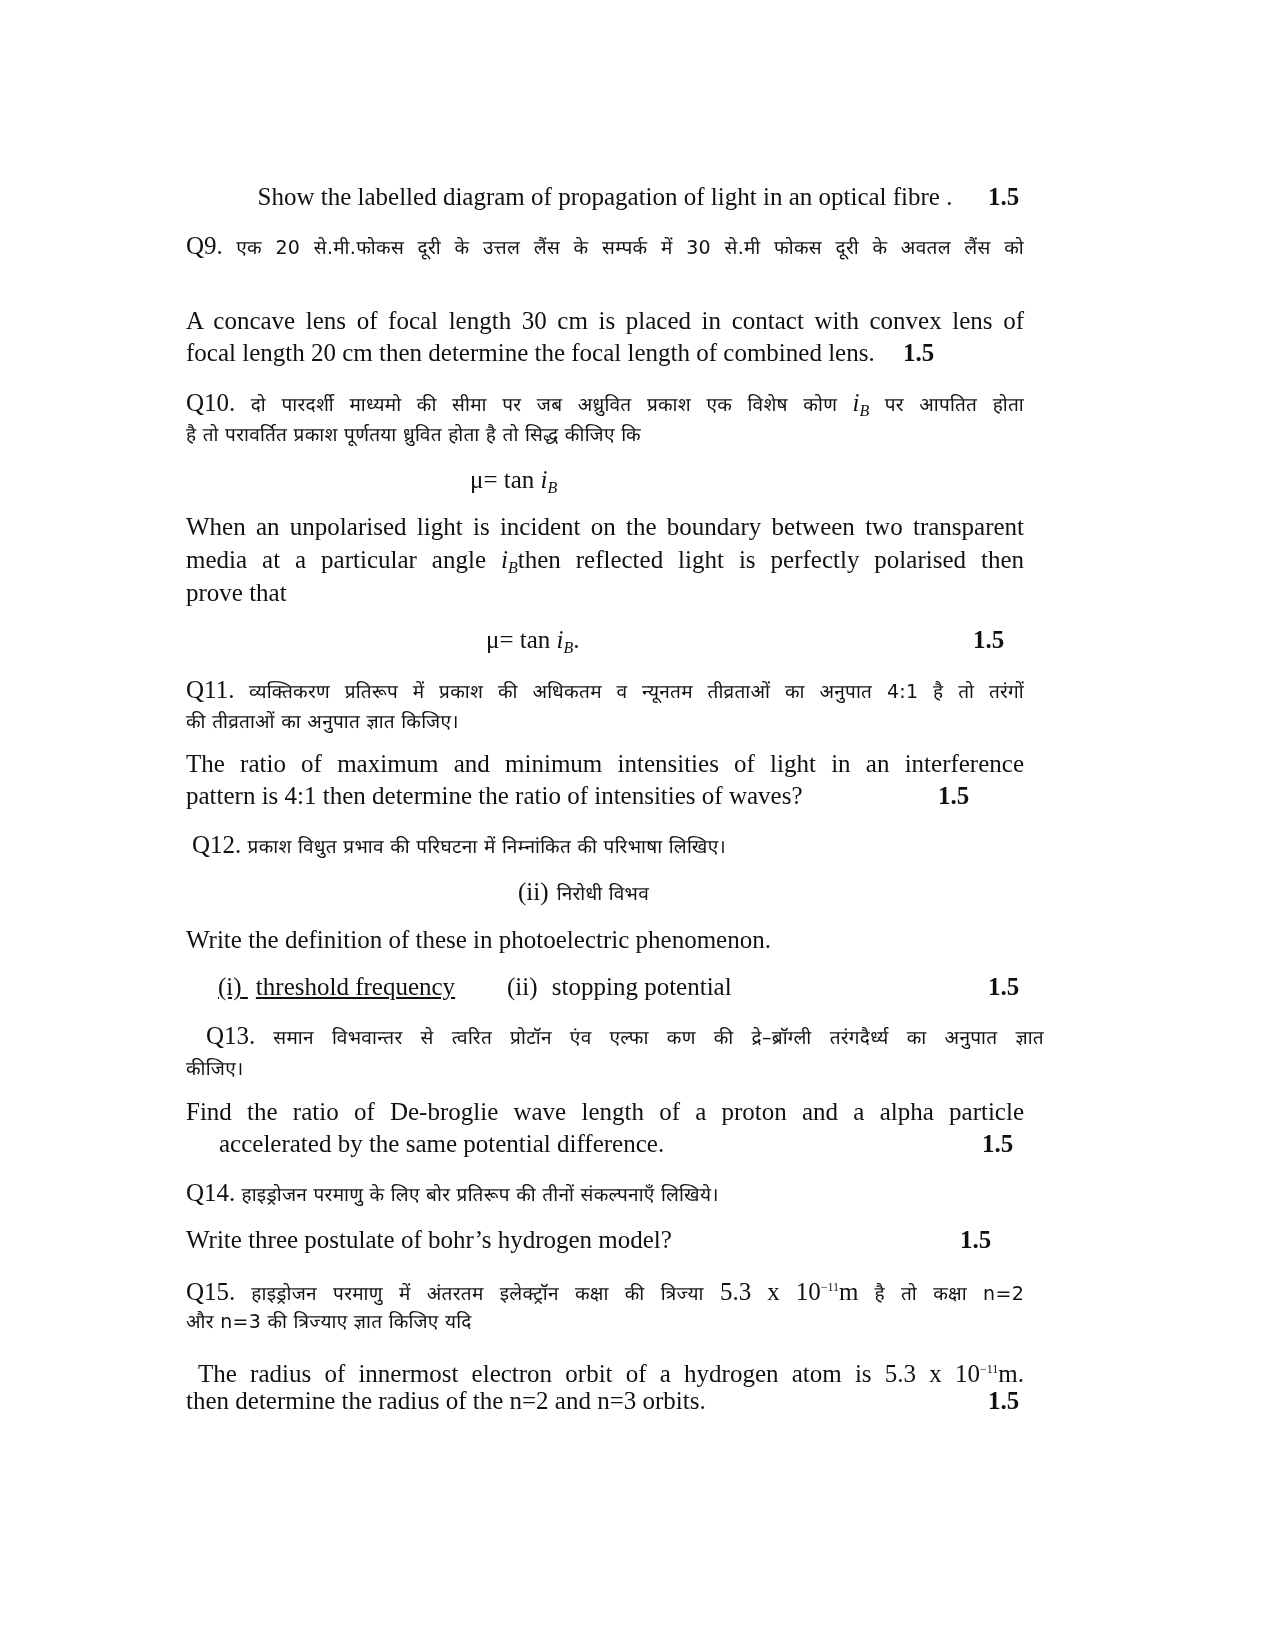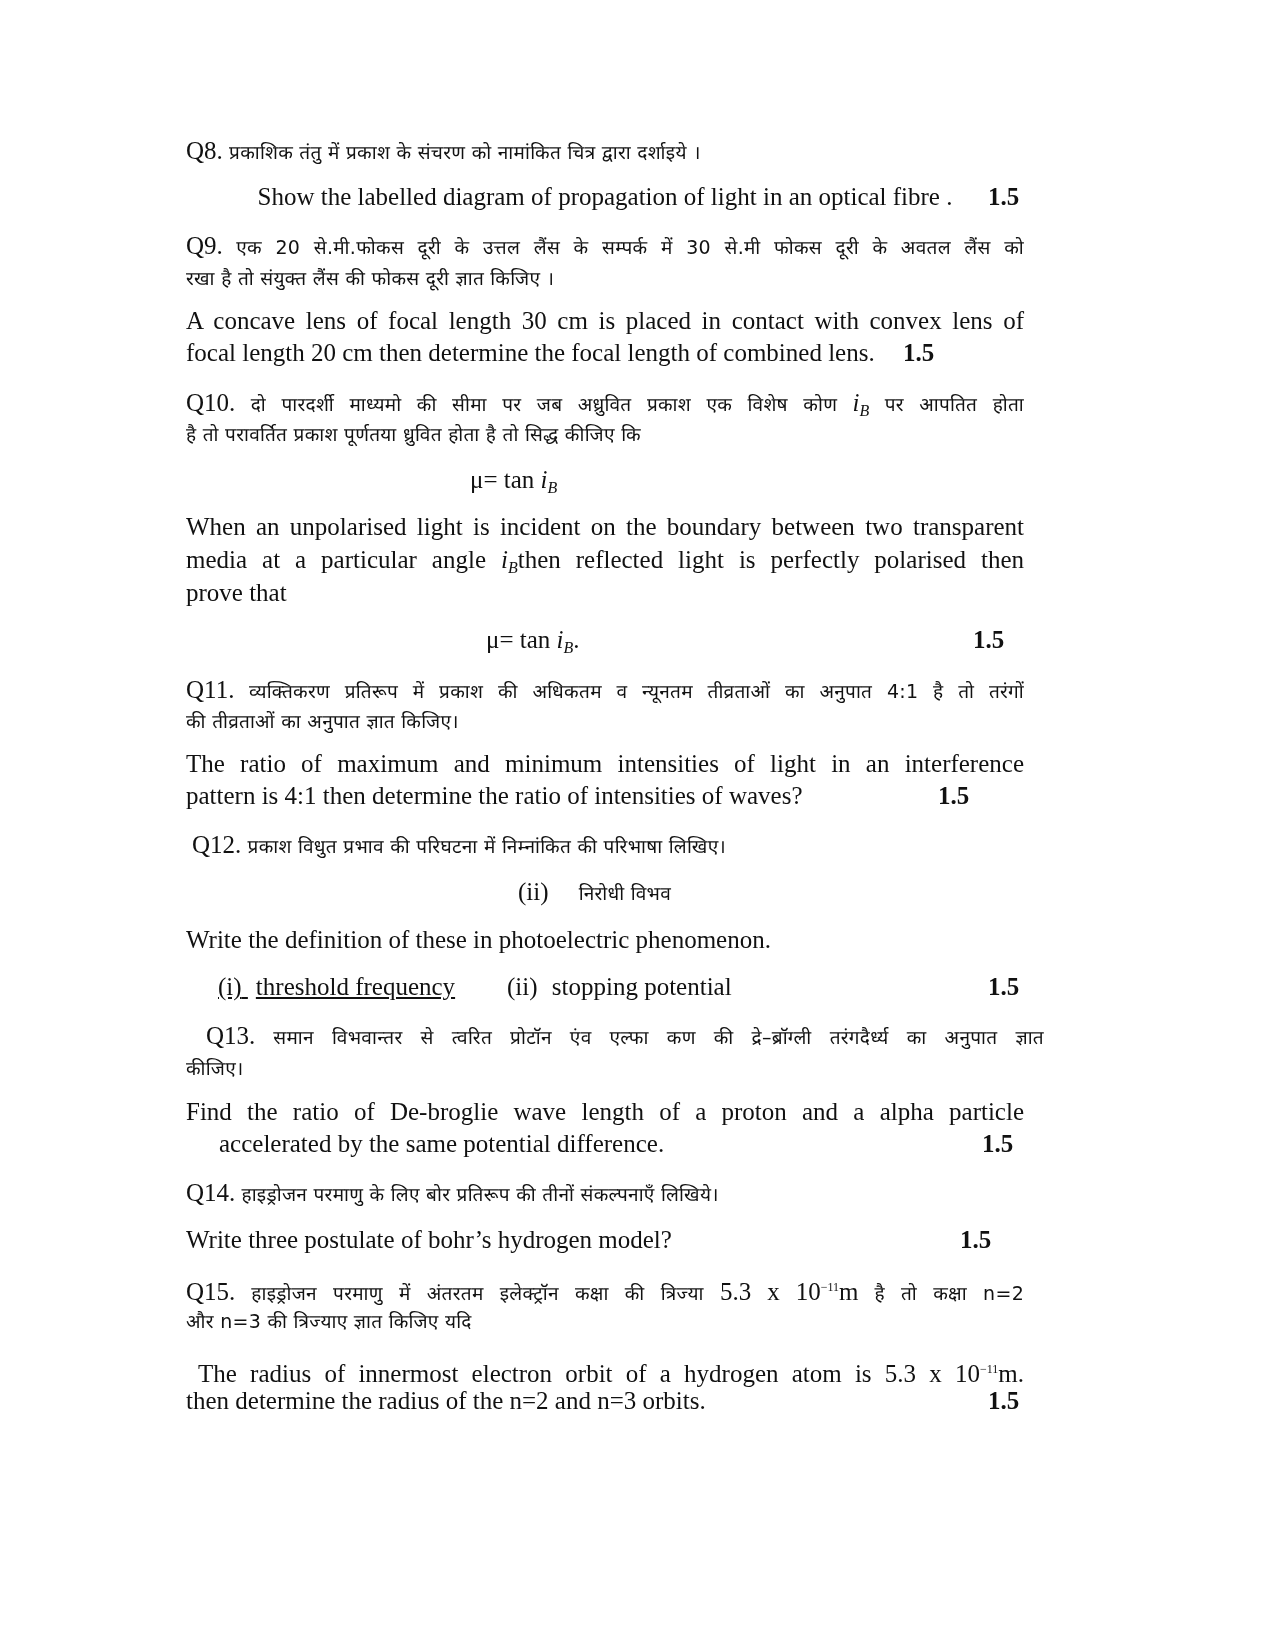--- a/index.html
+++ b/index.html
@@ -20,33 +20,26 @@
     .eq { position: absolute; font-size: 25px; line-height: 30px; white-space: nowrap; }
     .math-i { font-style: italic; }
     sub { font-size: 16px; vertical-align: -5px; font-style: italic; }
     sup { font-size: 12px; vertical-align: 9px; }
   </style>
 </head>
 <body>
 
 <div class="page">
 
-  <div class="line" style="top:136px;">
-    <span class="qn">Q8.</span>
-    <span class="hi">प्रकाशिक तंतु में प्रकाश के संचरण को नामांकित चित्र द्वारा दर्शाइये ।</span>
-  </div>
   <div class="line" style="top:182px;text-align:center;">Show the labelled diagram of propagation of light in an optical fibre .</div>
   <div class="mark" style="left:988px; top:182px;">1.5</div>
 
   <div class="line justify" style="top:231px;">
     <span class="qn">Q9.</span>
     <span class="hi">एक 20 से.मी.फोकस दूरी के उत्तल लैंस के सम्पर्क में 30 से.मी फोकस दूरी के अवतल लैंस को</span>
-  </div>
-  <div class="line" style="top:262px;">
-    <span class="hi">रखा है तो संयुक्त लैंस की फोकस दूरी ज्ञात किजिए ।</span>
   </div>
   <div class="line justify" style="top:306px;">A concave lens of focal length 30 cm is placed in contact with convex lens of</div>
   <div class="line" style="top:338px;">
     <span>focal length 20 cm then determine the focal length of combined lens.</span>
     <span class="mark" style="position:static; margin-left:22px;">1.5</span>
   </div>
 
   <div class="line justify" style="top:388px;">
     <span class="qn">Q10.</span>
     <span class="hi">दो पारदर्शी माध्यमो की सीमा पर जब अध्रुवित प्रकाश  एक विशेष कोण</span>
@@ -82,21 +75,21 @@
   <div class="line justify" style="top:749px;">The ratio of maximum and minimum intensities of light in an interference</div>
   <div class="line" style="top:781px;">pattern is 4:1 then determine the ratio of intensities of waves?</div>
   <div class="mark" style="left:938px; top:781px;">1.5</div>
 
   <div class="line" style="top:830px; left:192px;">
     <span class="qn">Q12.</span>
     <span class="hi">प्रकाश विधुत प्रभाव की परिघटना में निम्नांकित की परिभाषा लिखिए।</span>
   </div>
   <div class="line" style="top:877px; left:518px;">
     <span>(ii)</span>
-    <span class="hi" style="margin-left:24px;">निरोधी विभव</span>
+    <span class="hi" style="margin-left:2px;">निरोधी विभव</span>
   </div>
   <div class="line" style="top:925px;">Write the definition of these in photoelectric phenomenon.</div>
   <div class="line" style="top:972px; left:218px;text-decoration:underline;">
     <span>(i)</span>
     <span style="margin-left:8px;">threshold frequency</span>
   </div>
   <div class="line" style="top:972px; left:507px;">
     <span>(ii)</span>
     <span style="margin-left:8px;">stopping potential</span>
   </div>

